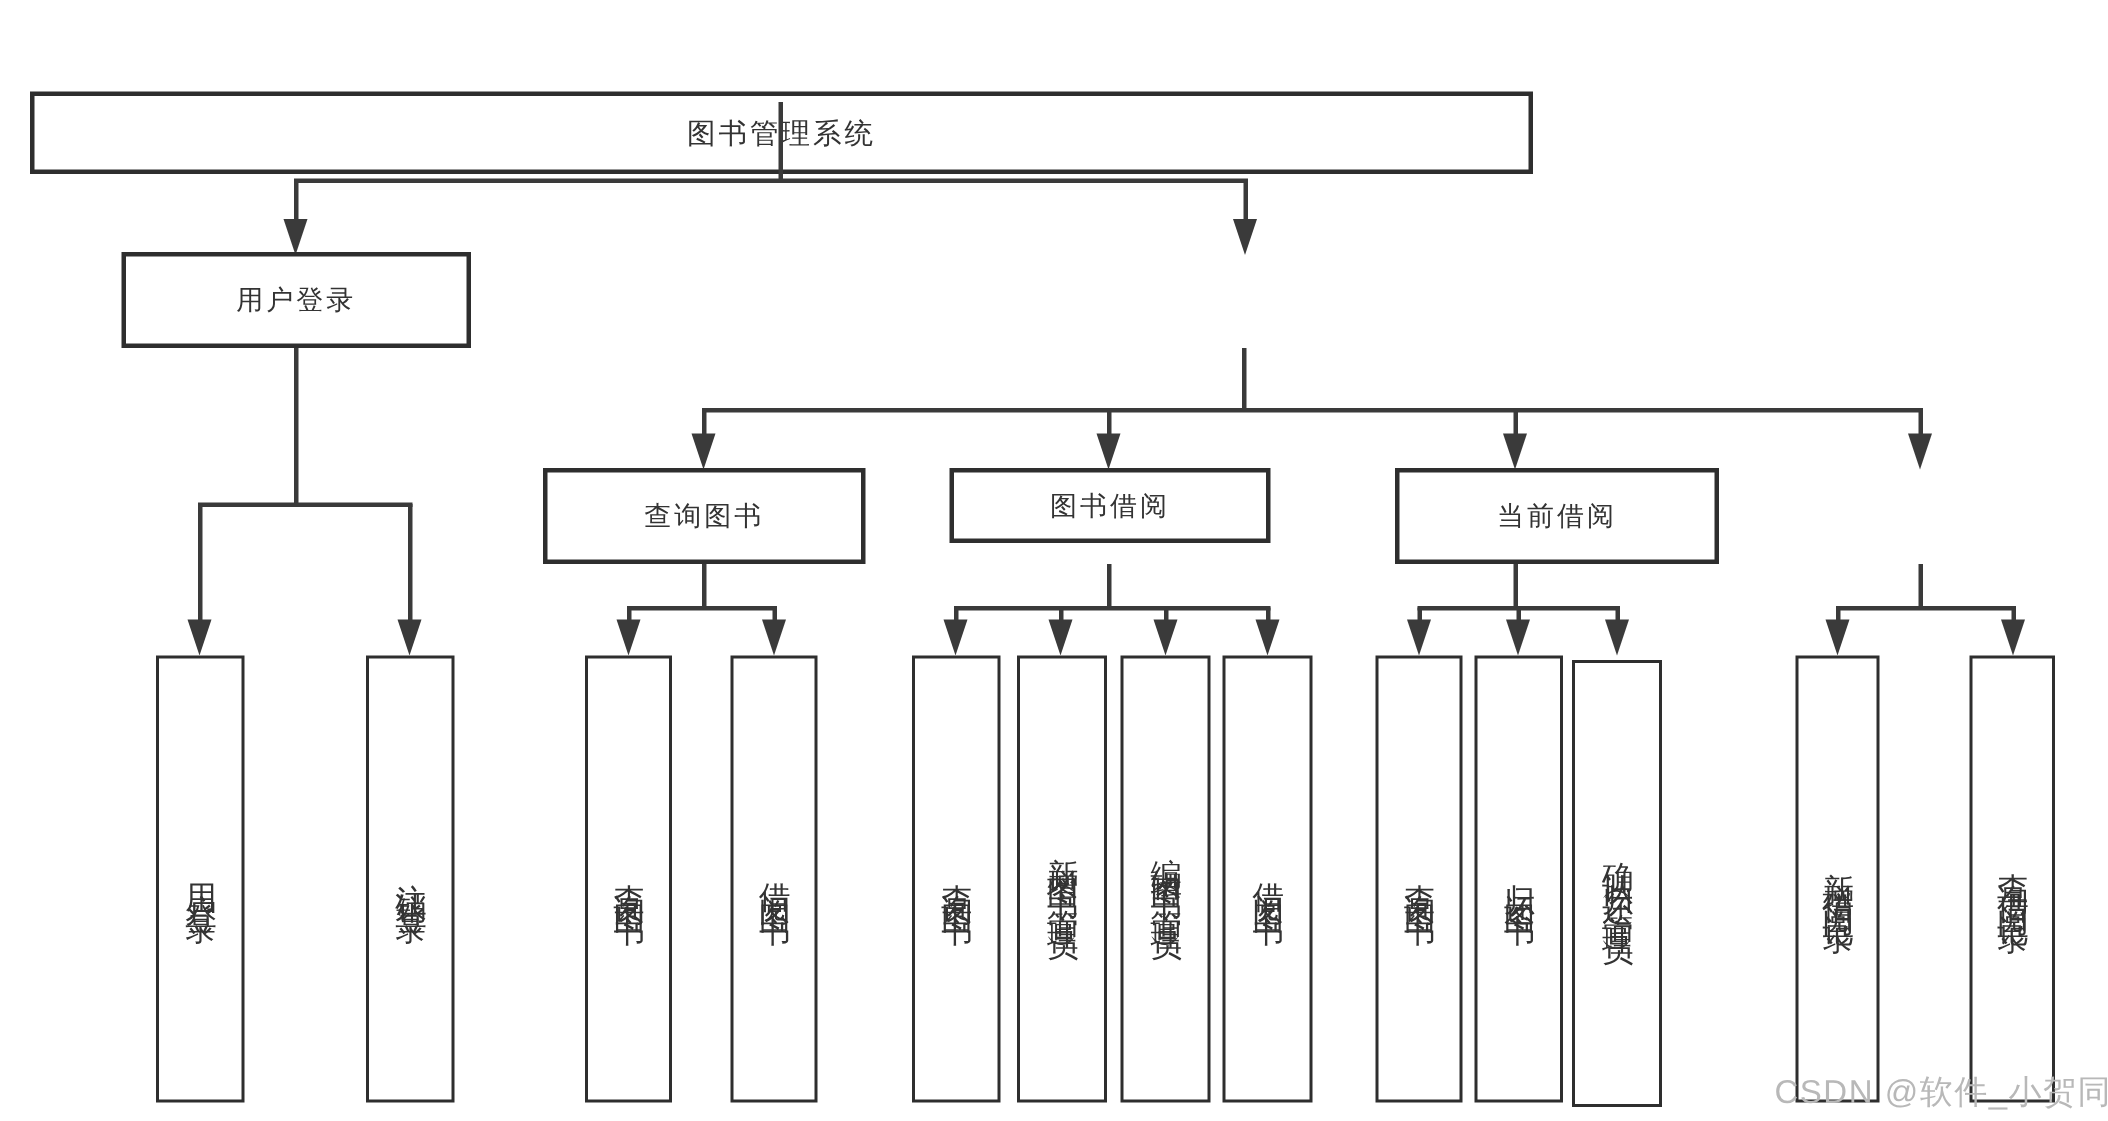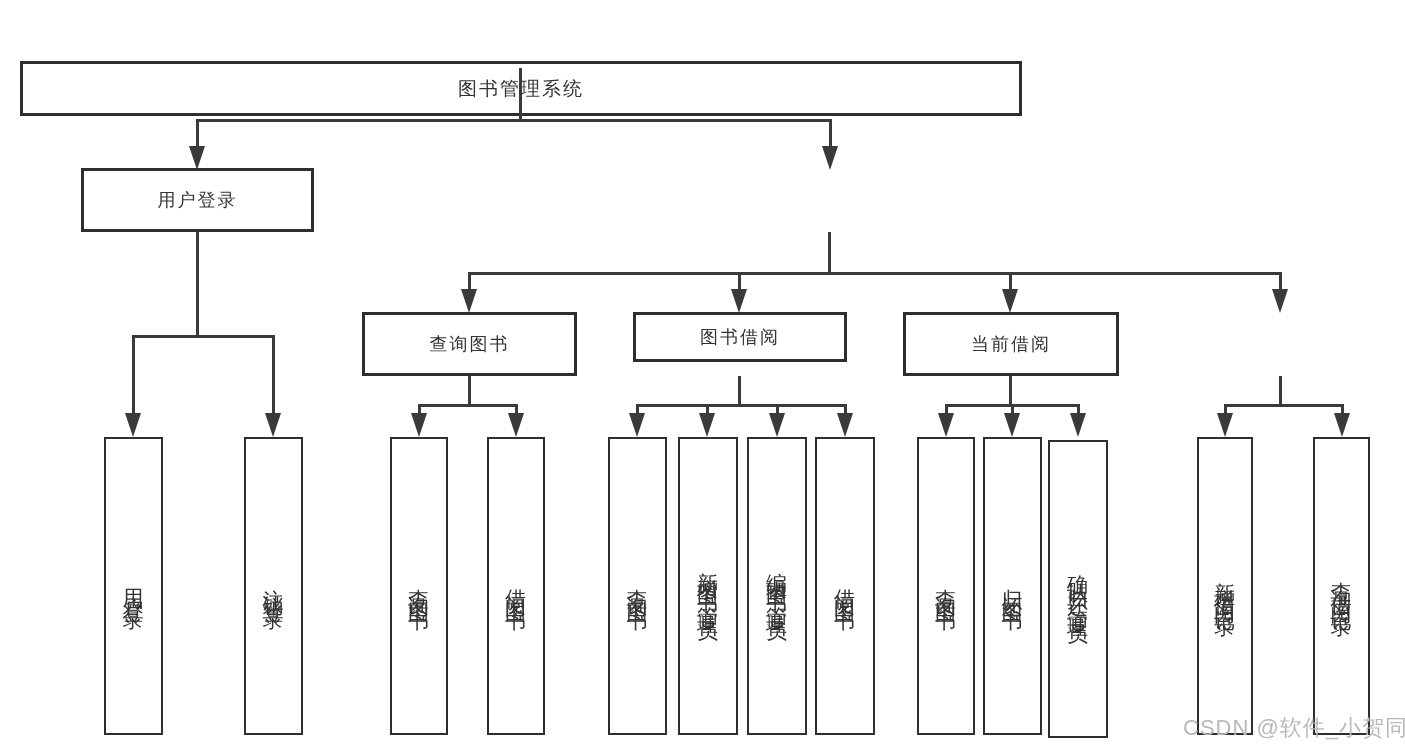--- a/index.html
+++ b/index.html
@@ -71,21 +71,21 @@
   <div class="arr" style="left:1002px;top:289px;"></div>
   <div class="vline" style="left:1278.5px;top:273px;width:3px;height:19px;"></div>
   <div class="arr" style="left:1272px;top:289px;"></div>
 
   <div class="box" style="left:362px;top:312px;width:215px;height:64px;">
     <span>查询图书</span>
   </div>
   <div class="box" style="left:633px;top:312px;width:214px;height:50px;">
     <span>图书借阅</span>
   </div>
-  <div class="box" style="left:903px;top:312px;width:216px;height:64px;">
+  <div class="box" style="left:930px;top:312px;width:216px;height:64px;">
     <span>当前借阅</span>
   </div>
 
   <div class="vline" style="left:467.5px;top:376px;width:3px;height:30px;"></div>
   <div class="hline" style="left:417.5px;top:404px;width:100px;height:3px;"></div>
   <div class="vline" style="left:417.5px;top:405px;width:3px;height:10px;"></div>
   <div class="arr" style="left:411px;top:413px;"></div>
   <div class="vline" style="left:514.5px;top:405px;width:3px;height:10px;"></div>
   <div class="arr" style="left:508px;top:413px;"></div>
 

